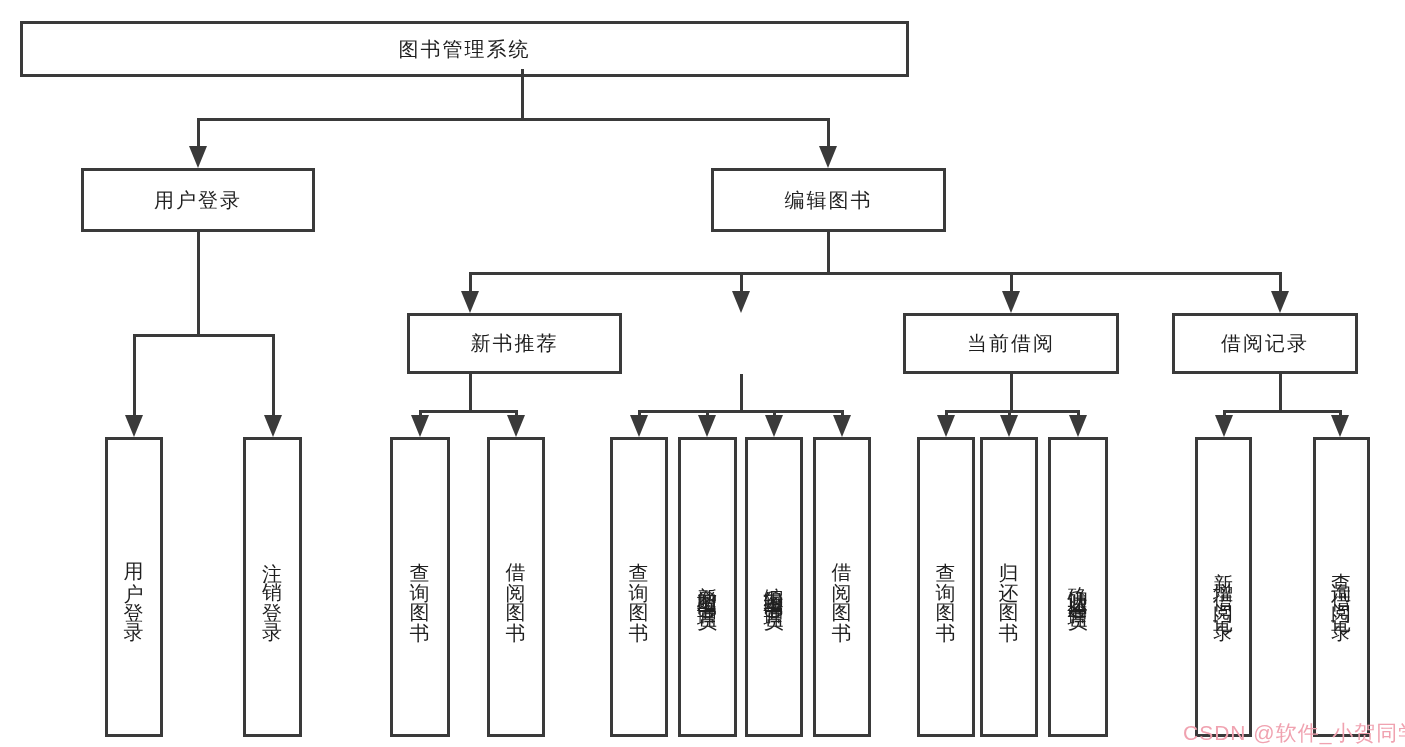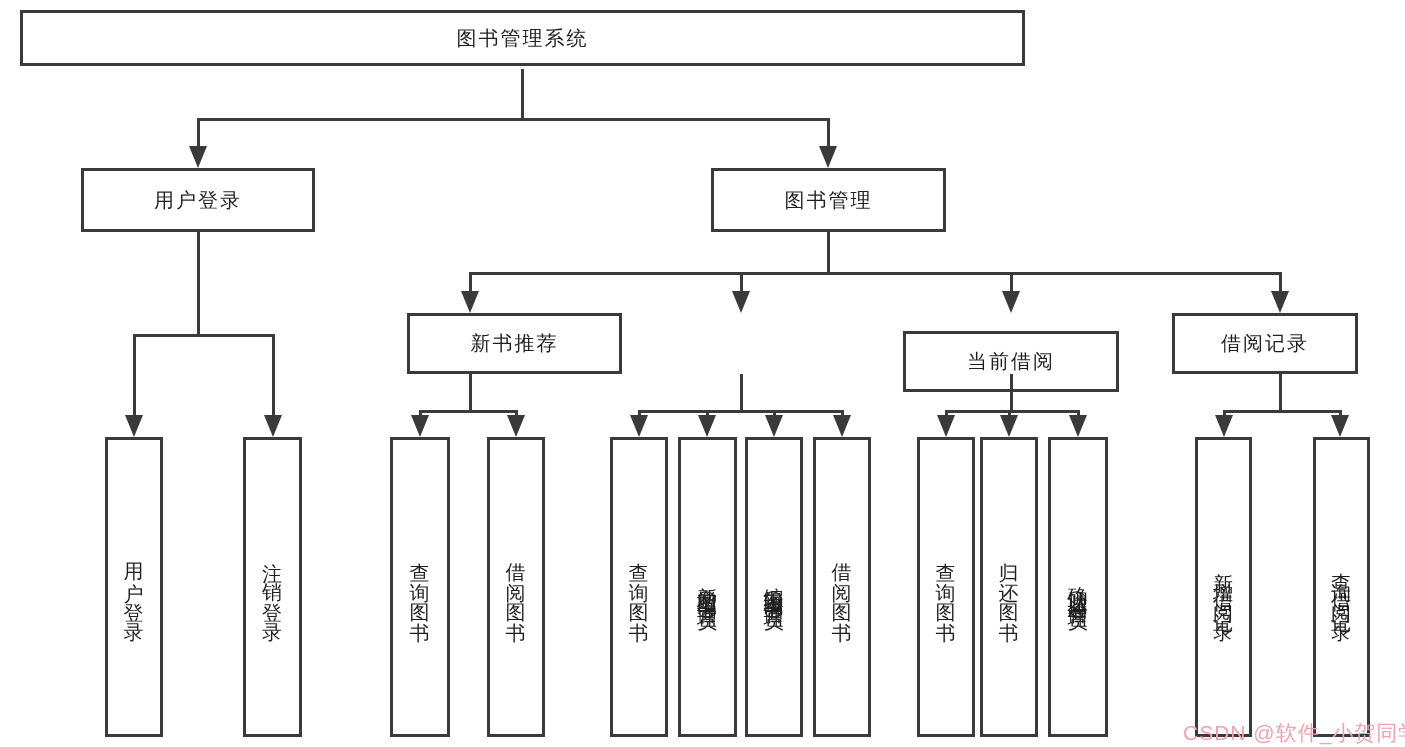--- a/index.html
+++ b/index.html
@@ -43,36 +43,36 @@
     font-size:21px; color:#f0a2b0;
     letter-spacing:1px; white-space:nowrap;
     z-index:10;
   }
 </style>
 </head>
 <body>
 
 <div id="canvas">
 
-  <div class="box" style="left:20px;top:10px;width:1005px;height:56px;">
+  <div class="box" style="left:20px;top:21px;width:889px;height:56px;">
     <span class="lbl">图书管理系统</span>
   </div>
 
   <div class="vline" style="left:521px;top:69px;height:49px;"></div>
   <div class="hline" style="left:197px;top:118px;width:633px;"></div>
   <div class="vline" style="left:197px;top:118px;height:30px;"></div>
   <div class="arrow" style="left:189px;top:146px;"></div>
   <div class="vline" style="left:827px;top:118px;height:30px;"></div>
   <div class="arrow" style="left:819px;top:146px;"></div>
 
   <div class="box" style="left:81px;top:168px;width:234px;height:64px;">
     <span class="lbl">用户登录</span>
   </div>
   <div class="box" style="left:711px;top:168px;width:235px;height:64px;">
-    <span class="lbl">图书管理</span>
+    <span class="lbl">编辑图书</span>
   </div>
 
   <div class="vline" style="left:197px;top:232px;height:102px;"></div>
   <div class="hline" style="left:133px;top:334px;width:142px;"></div>
   <div class="vline" style="left:133px;top:334px;height:83px;"></div>
   <div class="arrow" style="left:125px;top:415px;"></div>
   <div class="vline" style="left:272px;top:334px;height:83px;"></div>
   <div class="arrow" style="left:264px;top:415px;"></div>
 
   <div class="vline" style="left:827px;top:232px;height:40px;"></div>
@@ -82,21 +82,21 @@
   <div class="vline" style="left:740px;top:272px;height:21px;"></div>
   <div class="arrow" style="left:732px;top:291px;"></div>
   <div class="vline" style="left:1010px;top:272px;height:21px;"></div>
   <div class="arrow" style="left:1002px;top:291px;"></div>
   <div class="vline" style="left:1279px;top:272px;height:21px;"></div>
   <div class="arrow" style="left:1271px;top:291px;"></div>
 
   <div class="box" style="left:363px;top:313px;width:215px;height:61px;margin-left:44px;">
     <span class="lbl">新书推荐</span>
   </div>
-  <div class="box" style="left:903px;top:331px;width:216px;height:61px;">
+  <div class="box" style="left:903px;top:313px;width:216px;height:61px;">
     <span class="lbl">当前借阅</span>
   </div>
   <div class="box" style="left:1172px;top:313px;width:186px;height:61px;">
     <span class="lbl">借阅记录</span>
   </div>
 
   <div class="vline" style="left:469px;top:374px;height:36px;"></div>
   <div class="hline" style="left:419px;top:410px;width:99px;"></div>
   <div class="vline" style="left:419px;top:410px;height:8px;"></div>
   <div class="arrow" style="left:411px;top:415px;"></div>

